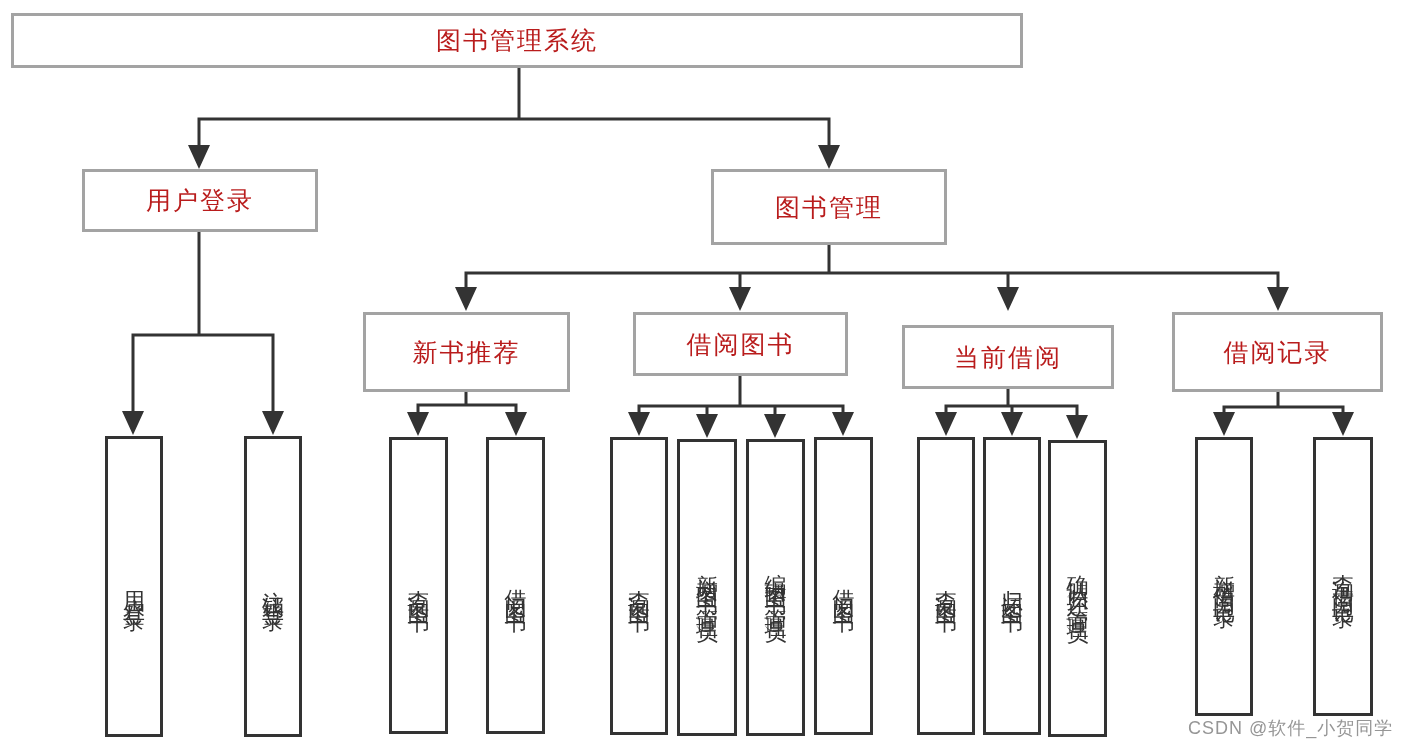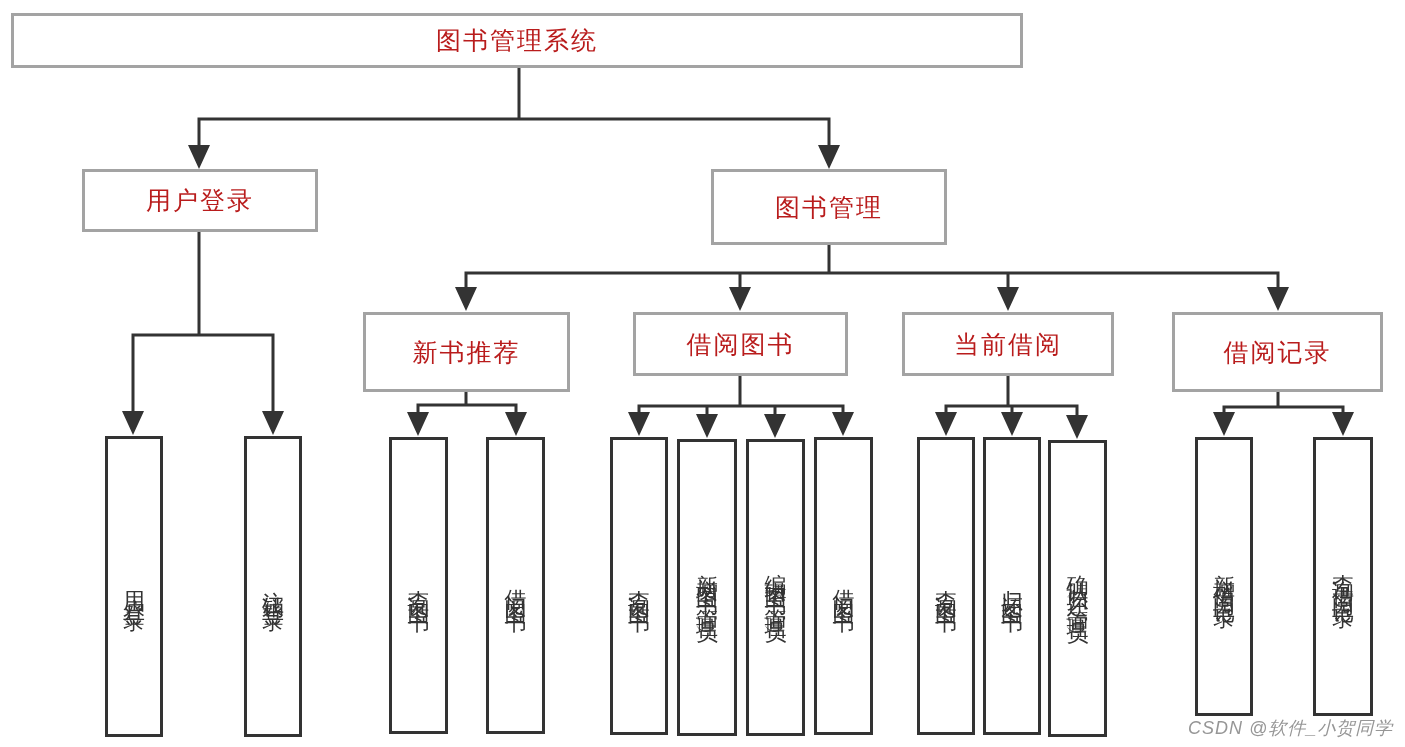--- a/index.html
+++ b/index.html
@@ -16,21 +16,21 @@
   .vbox{
     position:absolute;box-sizing:border-box;border:3px solid #333333;background:#ffffff;
     display:flex;align-items:center;justify-content:center;color:#333333;
   }
   .vtext{
     writing-mode:vertical-rl;text-orientation:mixed;
     font-size:22px;letter-spacing:7px;line-height:1;white-space:nowrap;
   }
   .watermark{
     position:absolute;left:1188px;top:716px;
-    font-size:18px;letter-spacing:1px;color:#969696;white-space:nowrap;font-style:italic;
+    font-size:18px;letter-spacing:1px;color:#969696;white-space:nowrap;
   }
 </style>
 </head>
 <body>
 
 <div class="canvas">
 
   <svg class="lines" viewBox="0 0 1405 747" aria-hidden="true">
     <path fill="none" stroke="#333333" stroke-width="3" stroke-linecap="square" d="
       M519 68 L519 119
@@ -88,21 +88,21 @@
       M1332 412 L1354 412 L1343 436 Z"></path>
   </svg>
 
   <div class="hbox" style="left:11px;top:13px;width:1012px;height:55px">图书管理系统</div>
 
   <div class="hbox" style="left:82px;top:169px;width:236px;height:63px">用户登录</div>
   <div class="hbox" style="left:711px;top:169px;width:236px;height:76px">图书管理</div>
 
   <div class="hbox" style="left:363px;top:312px;width:207px;height:80px">新书推荐</div>
   <div class="hbox" style="left:633px;top:312px;width:215px;height:64px">借阅图书</div>
-  <div class="hbox" style="left:902px;top:312px;width:212px;height:64px">当前借阅</div>
+  <div class="hbox" style="left:902px;top:325px;width:212px;height:64px">当前借阅</div>
   <div class="hbox" style="left:1172px;top:312px;width:211px;height:80px">借阅记录</div>
 
   <div class="vbox" style="left:105px;top:436px;width:58px;height:301px">
     <span class="vtext">用户登录</span>
   </div>
   <div class="vbox" style="left:244px;top:436px;width:58px;height:301px">
     <span class="vtext">注销登录</span>
   </div>
 
   <div class="vbox" style="left:389px;top:437px;width:59px;height:297px">

